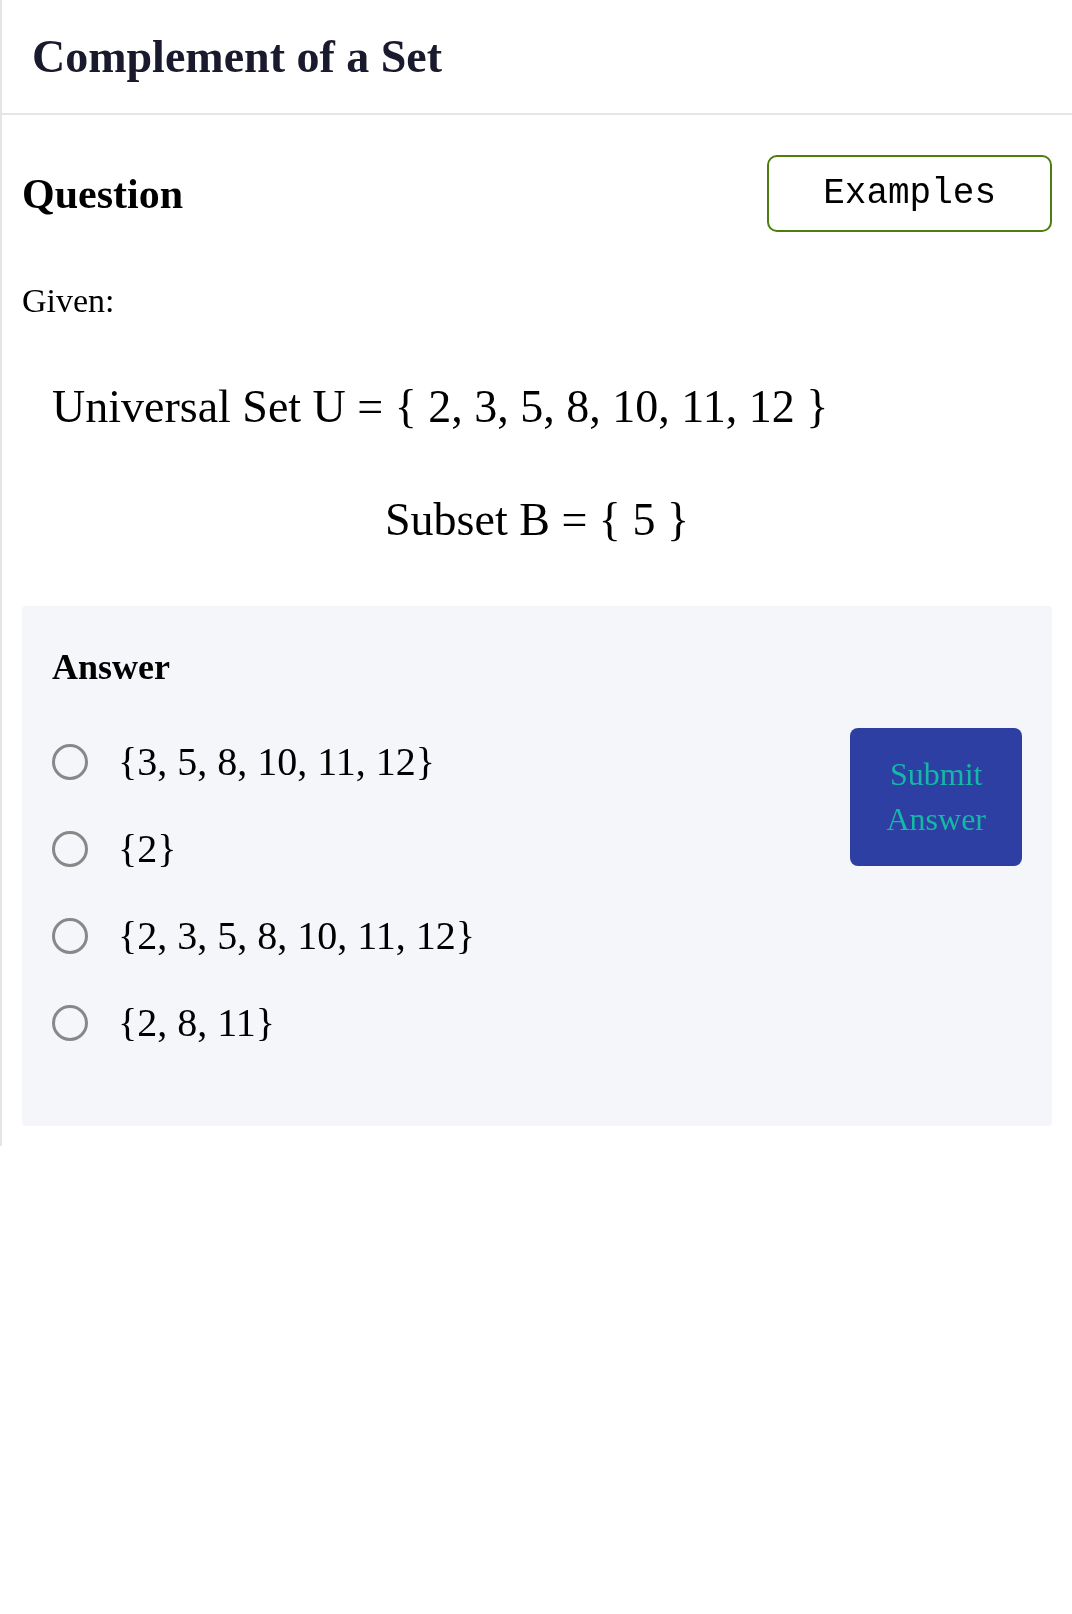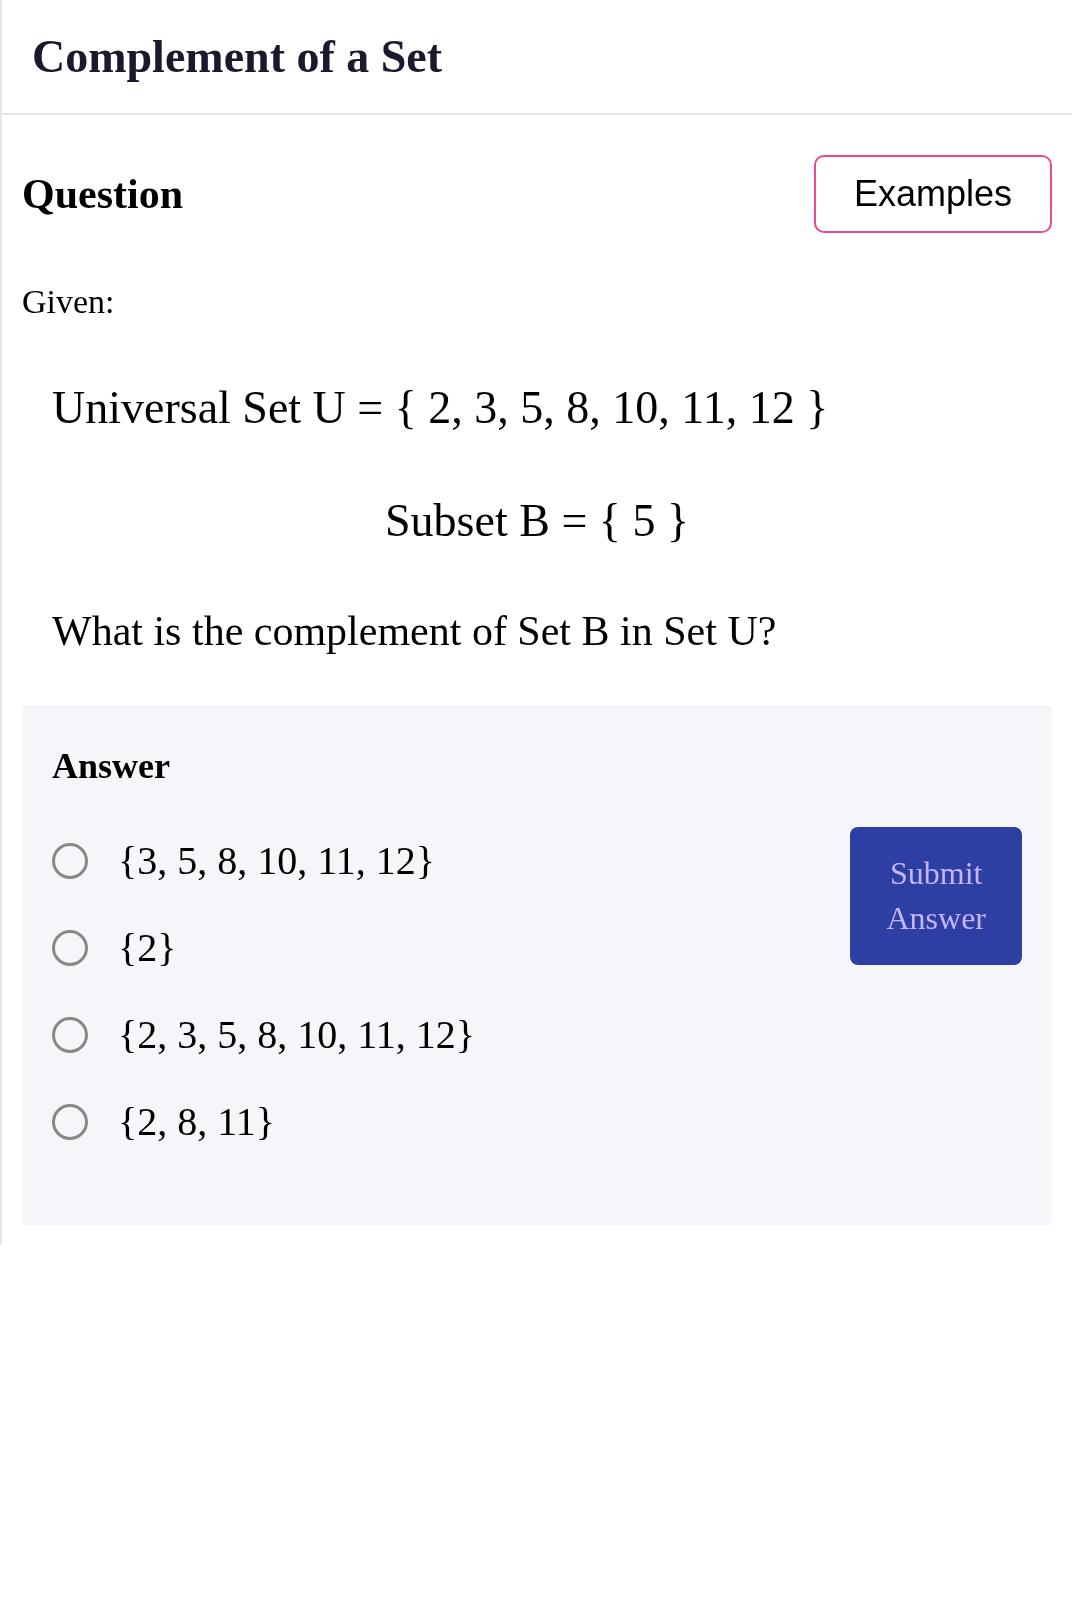--- a/index.html
+++ b/index.html
@@ -32,25 +32,25 @@
       justify-content: space-between;
       align-items: center;
       margin-bottom: 50px;
       padding-right: 0;
     }
     .question-label {
       font-size: 42px;
       font-weight: bold;
     }
     .examples-btn {
-      border: 2px solid #ec4899;
+      border: 2px solid #4d7c0f;
       border-radius: 10px;
-      padding: 16px 38px;
+      padding: 16px 54px;
       font-size: 36px;
-      font-family: Liberation Sans, sans-serif;
+      font-family: Liberation Mono, monospace;
       background: #fff;
       cursor: pointer;
     }
     .given-label {
       font-size: 34px;
       margin-bottom: 60px;
     }
     .math-line {
       font-size: 46px;
       text-align: center;
@@ -98,21 +98,21 @@
       border-radius: 50%;
       margin-right: 30px;
       flex-shrink: 0;
     }
     .option-text {
       font-size: 40px;
       font-family: Georgia, 'Times New Roman', serif;
     }
     .submit-btn {
       background: #2e3fa3;
-      color: #c4b5fd;
+      color: #14b8a6;
       border: none;
       border-radius: 8px;
       padding: 24px 36px;
       font-size: 32px;
       font-family: Georgia, 'Times New Roman', serif;
       cursor: pointer;
       text-align: center;
       line-height: 1.4;
       margin-top: -10px;
     }
@@ -129,21 +129,20 @@
     <div class="question-label">Question</div>
     <button class="examples-btn">Examples</button>
   </div>
 
   <div class="given-label">Given:</div>
 
   <div class="math-line left">Universal Set U = { 2, 3, 5, 8, 10, 11, 12 }</div>
 
   <div class="math-line">Subset B = { 5 }</div>
 
-  <div class="question-text">What is the complement of Set B in Set U?</div>
 
   <div class="answer-panel">
     <div class="answer-label">Answer</div>
 
     <div class="answer-body">
       <div class="options">
         <div class="option-row">
           <div class="radio"></div>
           <div class="option-text">{3, 5, 8, 10, 11, 12}</div>
         </div>

